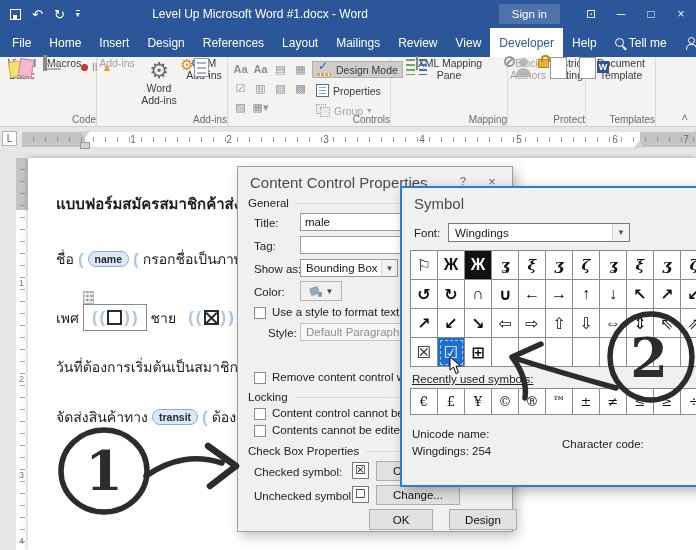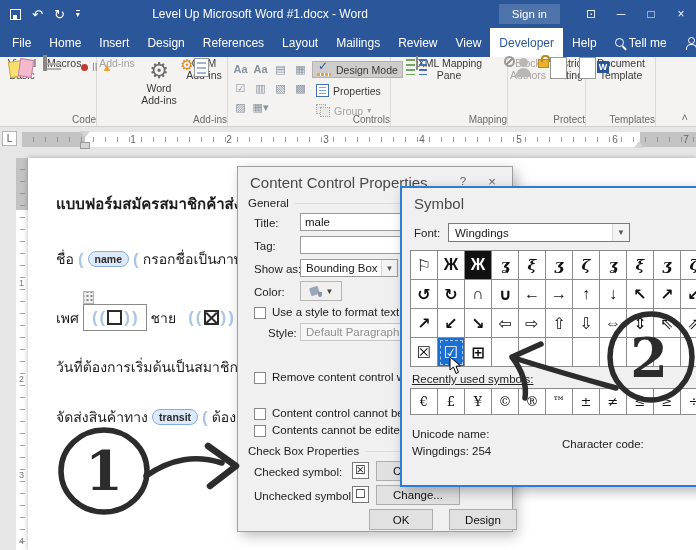--- a/index.html
+++ b/index.html
@@ -393,20 +393,23 @@
     </div>
     <span class="flbl" style="left:30px;top:160px">Style:</span>
     <div class="dd dis" style="left:62px;top:156px;width:150px">
       <span>Default Paragraph F</span>
         <span class="arr">▼</span>
     </div>
     <div class="cbrow" style="top:204px">
       <span class="cbbox"></span>
       <span>Remove content control whe</span>
     </div>
+    <div class="sect" style="top:224px">
+        <span>Locking</span>
+      </div>
     <div class="cbrow" style="top:240px">
       <span class="cbbox"></span>
       <span>Content control cannot be d</span>
     </div>
     <div class="cbrow" style="top:257px">
       <span class="cbbox"></span>
       <span>Contents cannot be edited</span>
     </div>
     <div class="sect" style="top:278px">
         <span>Check Box Properties</span>

